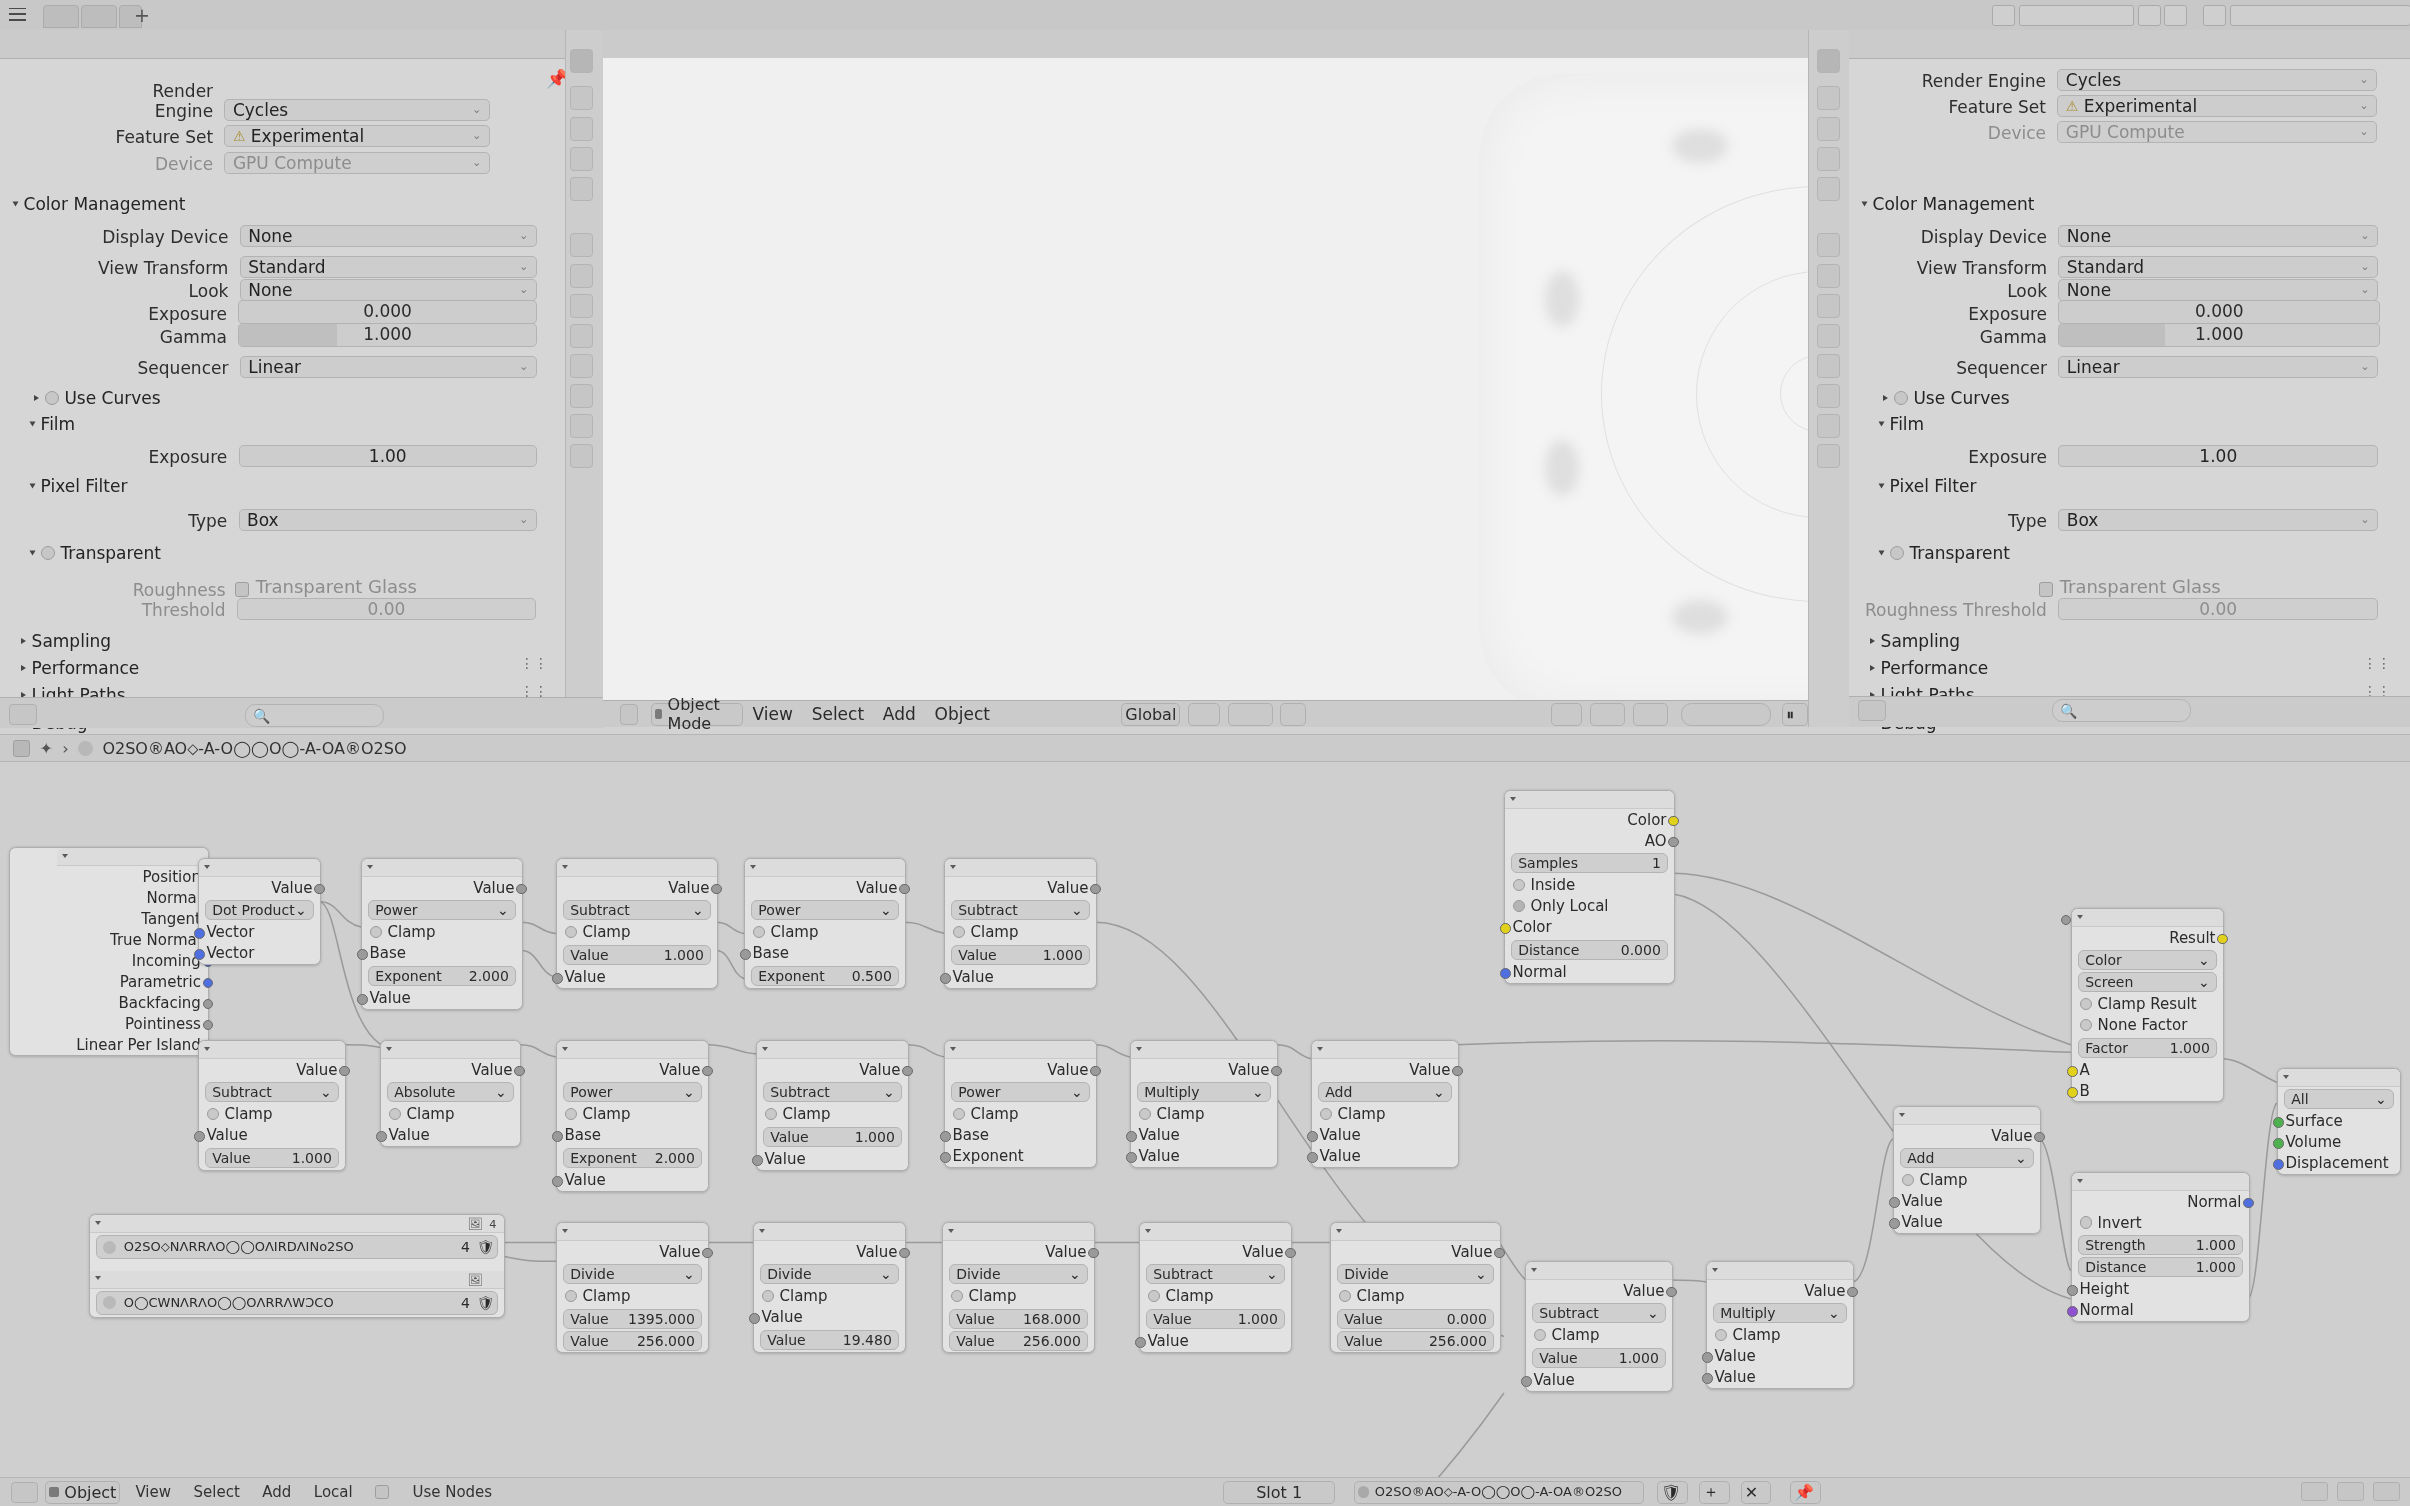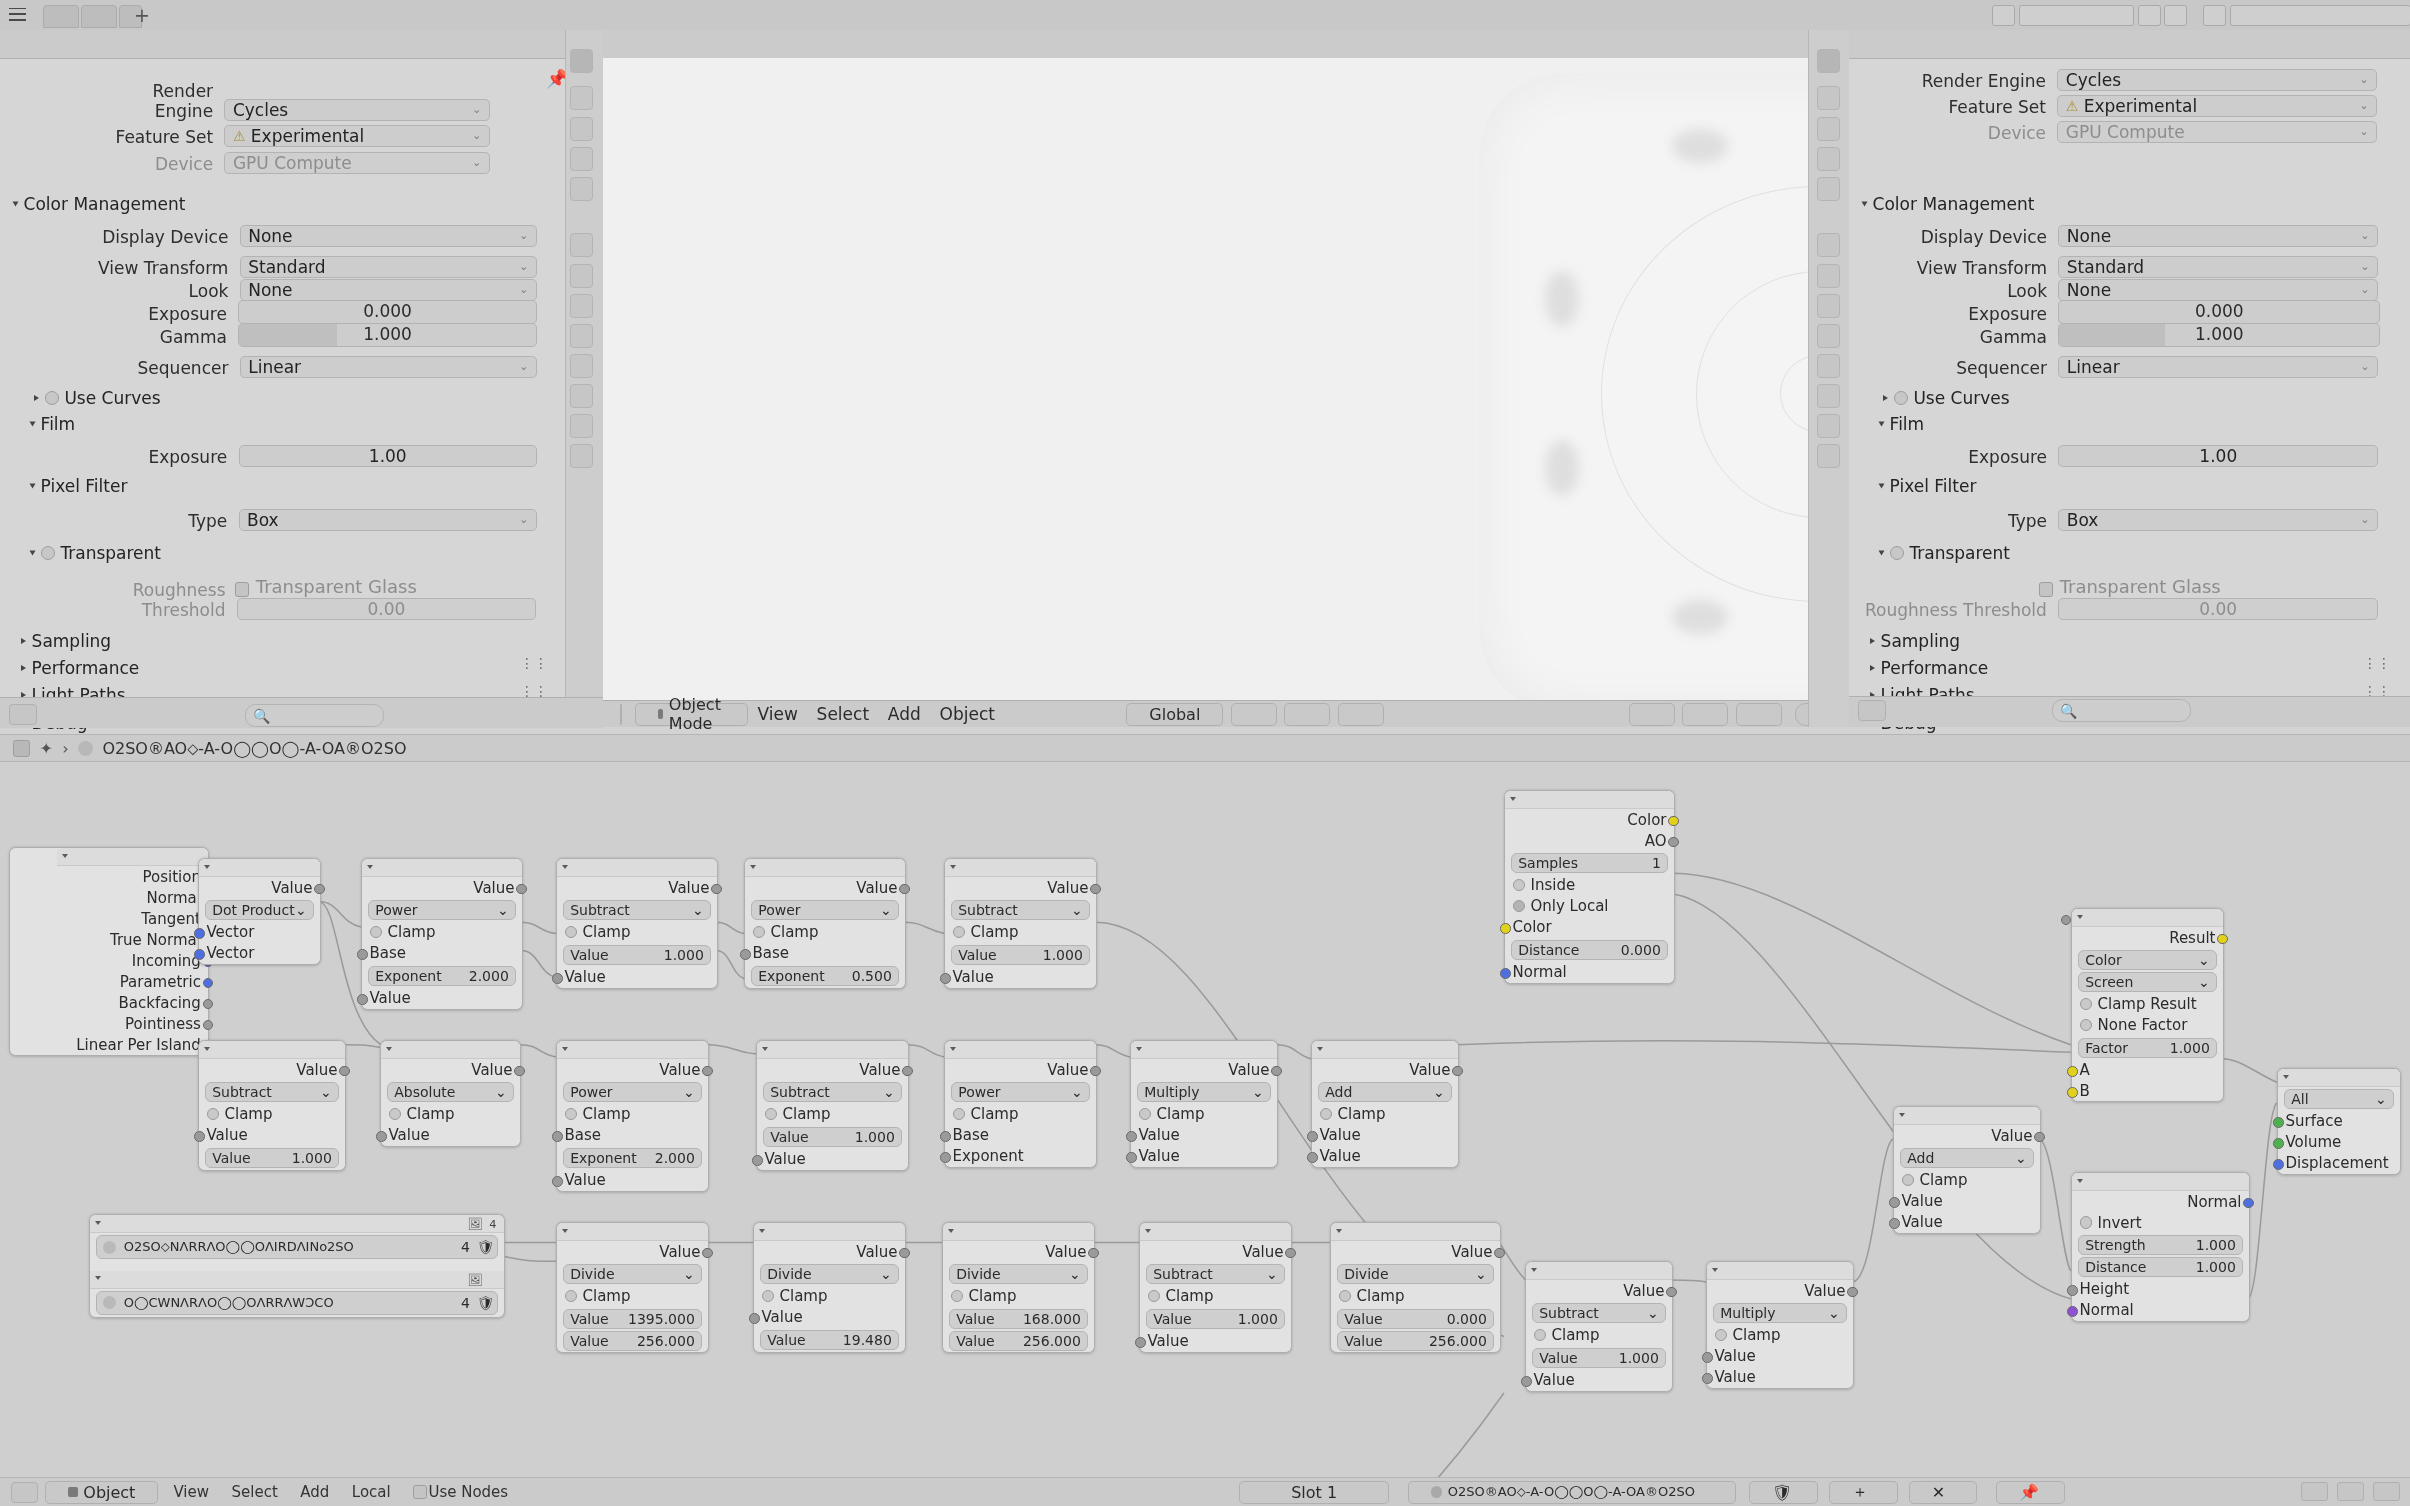--- a/index.html
+++ b/index.html
@@ -47,21 +47,21 @@
   .vbtn{position:absolute;left:3.8px;width:21.7px;height:21.7px;border-radius:3.8px;background:#c6c6c6;border:0.9px solid #b4b4b4;}
   .vbtn.sel{background:#b6b6b6;}
 
   .searchbox{position:absolute;height:21px;background:#cdcdcd;border:0.9px solid #b3b3b3;border-radius:10.4px;display:flex;align-items:center;padding:0 7.5px;font-size:14px;color:#8b8b8b;gap:4.7px;}
 
   
   .viewport{position:absolute;background:#f0f0f0;}
   .vp-header{position:absolute;left:0;top:0;width:100%;height:28px;background:#cbcbcb;}
   .vp-foot{position:absolute;left:0;bottom:0;width:100%;height:26px;background:#cbcbcb;border-top:0.9px solid #b0b0b0;display:flex;align-items:center;}
   .menuitem{font-size:17px;color:#2b2b2b;padding:0 9.4px;}
-  .pill{height:21px;background:#c9c9c9;border:0.9px solid #b0b0b0;border-radius:4.7px;display:flex;align-items:center;padding:0 22px;font-size:16px;gap:5.6px;}
+  .pill{height:21px;background:#c9c9c9;border:0.9px solid #b0b0b0;border-radius:4.7px;display:flex;align-items:center;padding:0 3px;font-size:16px;gap:5.6px;}
 
   
   .render-wrap{position:absolute;left:876px;top:43px;width:678px;height:640px;}
   .torus{position:absolute;left:0;top:0;width:678px;height:640px;background:#f4f4f4;border-radius:85px;
     box-shadow:inset 0 0 56px rgba(0,0,0,0.05);}
   .blob{position:absolute;background:#eaeaea;border-radius:50%;filter:blur(5.6px);}
   .ring{position:absolute;border:1.9px solid #e0e0e0;border-radius:50%;}
 
   
   .nodearea{position:absolute;left:0;top:734px;width:2411px;height:772px;background:#cfcfcf;}
@@ -1238,21 +1238,21 @@
     <div class="nfoot">
       <div style="width:24.5px;height:19px;background:#c6c6c6;border:0.9px solid #b0b0b0;border-radius:3.8px;"></div>
       <div class="pill">
           <span style="width:9.4px;height:9.4px;background:#7a7a7a;border-radius:1.9px;"></span>
           <span>Object</span>
         </div>
       <div class="tiny" style="padding:0 7.5px;">View</div>
       <div class="tiny" style="padding:0 7.5px;">Select</div>
       <div class="tiny" style="padding:0 7.5px;">Add</div>
       <div class="tiny" style="padding:0 7.5px;">Local</div>
-      <div class="tiny" style="padding:0 7.5px;display:flex;align-items:center;gap:1px;">
+      <div class="tiny" style="padding:0 7.5px;display:flex;align-items:center;gap:23px;">
           <span class="cb on"></span>
           <span>Use Nodes</span>
         </div>
       <div class="pill" style="margin-left:716px;width:104px;justify-content:center;">
           <span>Slot 1</span>
         </div>
       <div class="pill" style="margin-left:11.3px;width:282px;">
         <span style="width:11.3px;height:11.3px;background:#a9a9a9;border-radius:50%;display:inline-block;"></span>
         <span style="font-size:13px;">O2SO®AO⬦-A-O◯◯O◯-A-OA®O2SO</span>
       </div>

